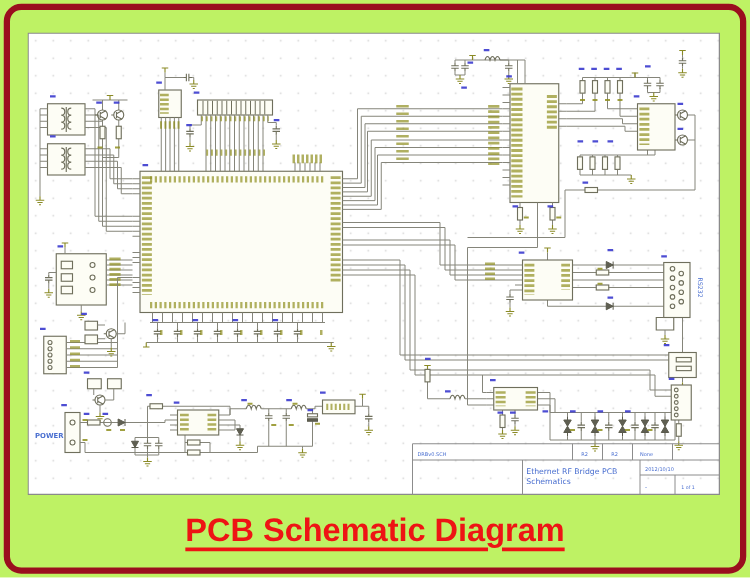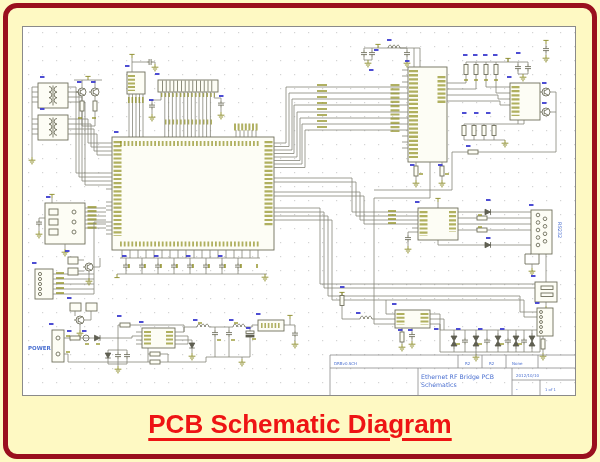--- a/index.html
+++ b/index.html
@@ -1,16 +1,16 @@
 <!DOCTYPE html>
 <html><head>
 <meta charset="utf-8">
 <style>
   html,body{margin:0;padding:0;background:#ffffff;}
-  .stage{position:relative;width:600px;height:462px;background:#fef9c3;overflow:hidden;
+  .stage{position:relative;width:600px;height:462px;background:#bef264;overflow:hidden;
          font-family:"Liberation Sans", sans-serif;}
   .frame{position:absolute;left:3px;top:3px;right:3px;bottom:3px;
          border:5px solid #9a0f1e;border-radius:14px;pointer-events:none;}
   .sheet{position:absolute;left:22px;top:26px;width:554px;height:370px;}
   .caption{position:absolute;left:0;right:0;top:409px;text-align:center;}
   .caption span{color:#ee1414;font-weight:bold;font-size:26px;
         font-family:"Liberation Sans", sans-serif;
         text-decoration:underline;text-decoration-thickness:3px;text-underline-offset:5px;}
   
   .w{stroke:#85857a;stroke-width:.8;fill:none}

